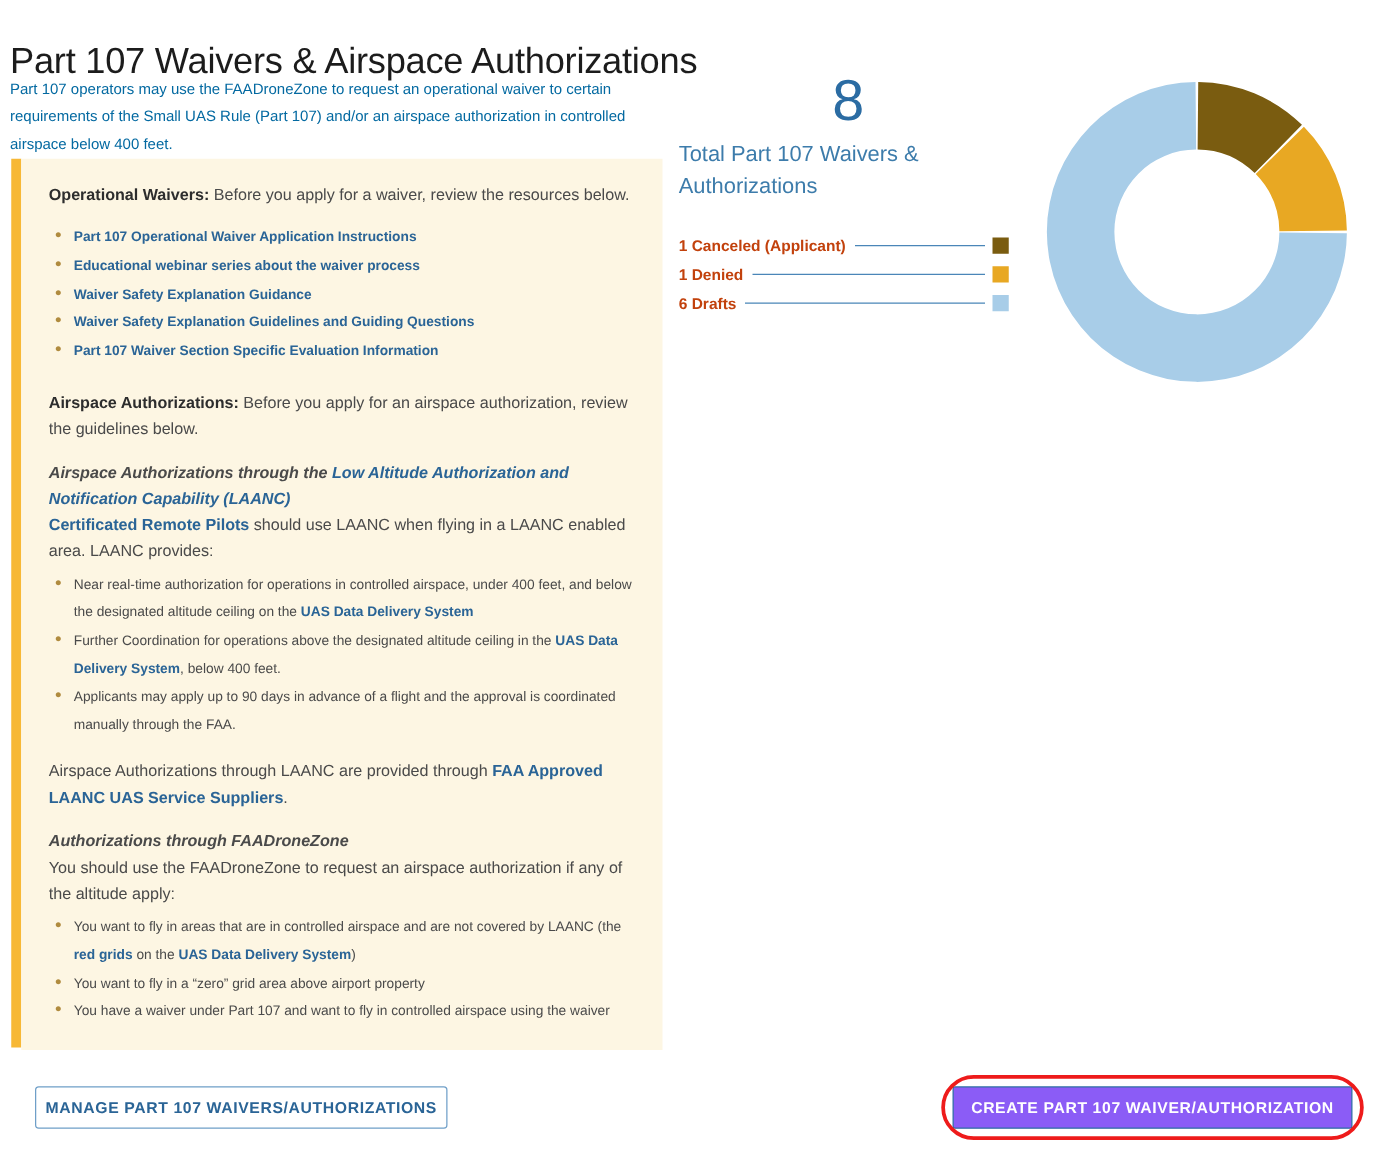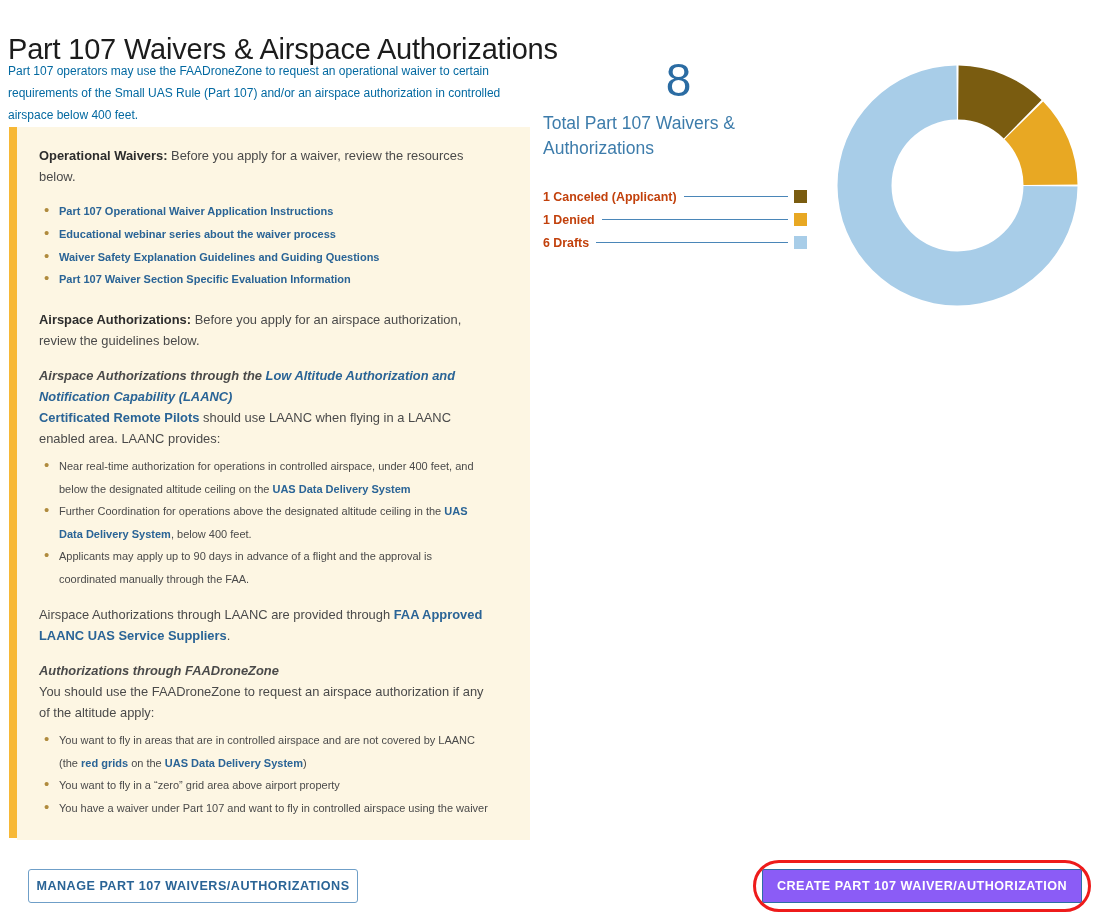--- a/index.html
+++ b/index.html
@@ -24,21 +24,21 @@
   }
 
   
   .panel-wrap { position:absolute; left:9px; top:127px; width:521px; height:713px; }
   .panel-accent {
     position:absolute; left:0; top:0; width:8px; height:711px;
     background:#f7b836;
   }
   .panel {
     position:absolute; left:8px; top:0; width:513px; height:713px;
-    background:#fdf6e3; padding: 18px 40px 10px 22px; overflow:hidden;
+    background:#fdf6e3; padding: 18px 18px 10px 22px; overflow:hidden;
   }
   .panel p { margin: 0 0 0 0; font-size: 12.9px; line-height: 21px; color:#4a4a4a; }
   .panel p.lead { margin-bottom: 13px; }
   .panel p.tight { margin-bottom: 0; }
   .panel .b { font-weight: 700; color:#2d2d2d; }
   .panel a, .panel .lnk {
     color:#2a6496; font-weight:700; text-decoration:none; cursor:pointer;
   }
   .panel ul { margin: 0 0 0 0; padding-left: 20px; list-style: none; }
   .panel li {
@@ -113,20 +113,21 @@
     <div class="panel-accent"></div>
     <div class="panel">
 
       <p class="lead">
         <span class="b">Operational Waivers:</span><span> Before you apply for a waiver, review the resources below.</span>
       </p>
 
       <ul class="linklist">
         <li><span class="lnk">Part 107 Operational Waiver Application Instructions</span></li>
         <li><span class="lnk">Educational webinar series about the waiver process</span></li>
+        <li><span class="lnk">Waiver Safety Explanation Guidance</span></li>
         <li><span class="lnk">Waiver Safety Explanation Guidelines and Guiding Questions</span></li>
         <li><span class="lnk">Part 107 Waiver Section Specific Evaluation Information</span></li>
       </ul>
 
       <p class="tight">
         <span class="b">Airspace Authorizations:</span><span> Before you apply for an airspace authorization, review the guidelines below.</span>
       </p>
 
       <div class="spacer-sm"></div>
 

